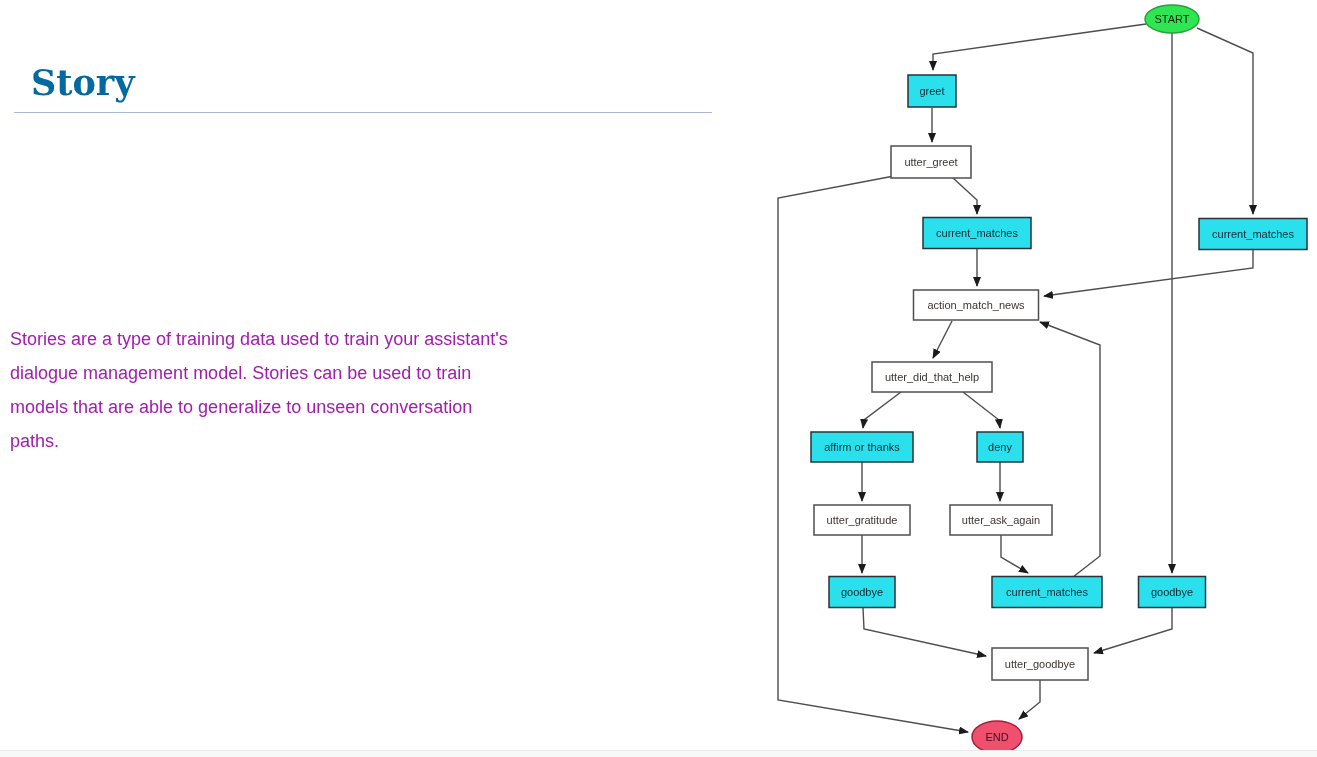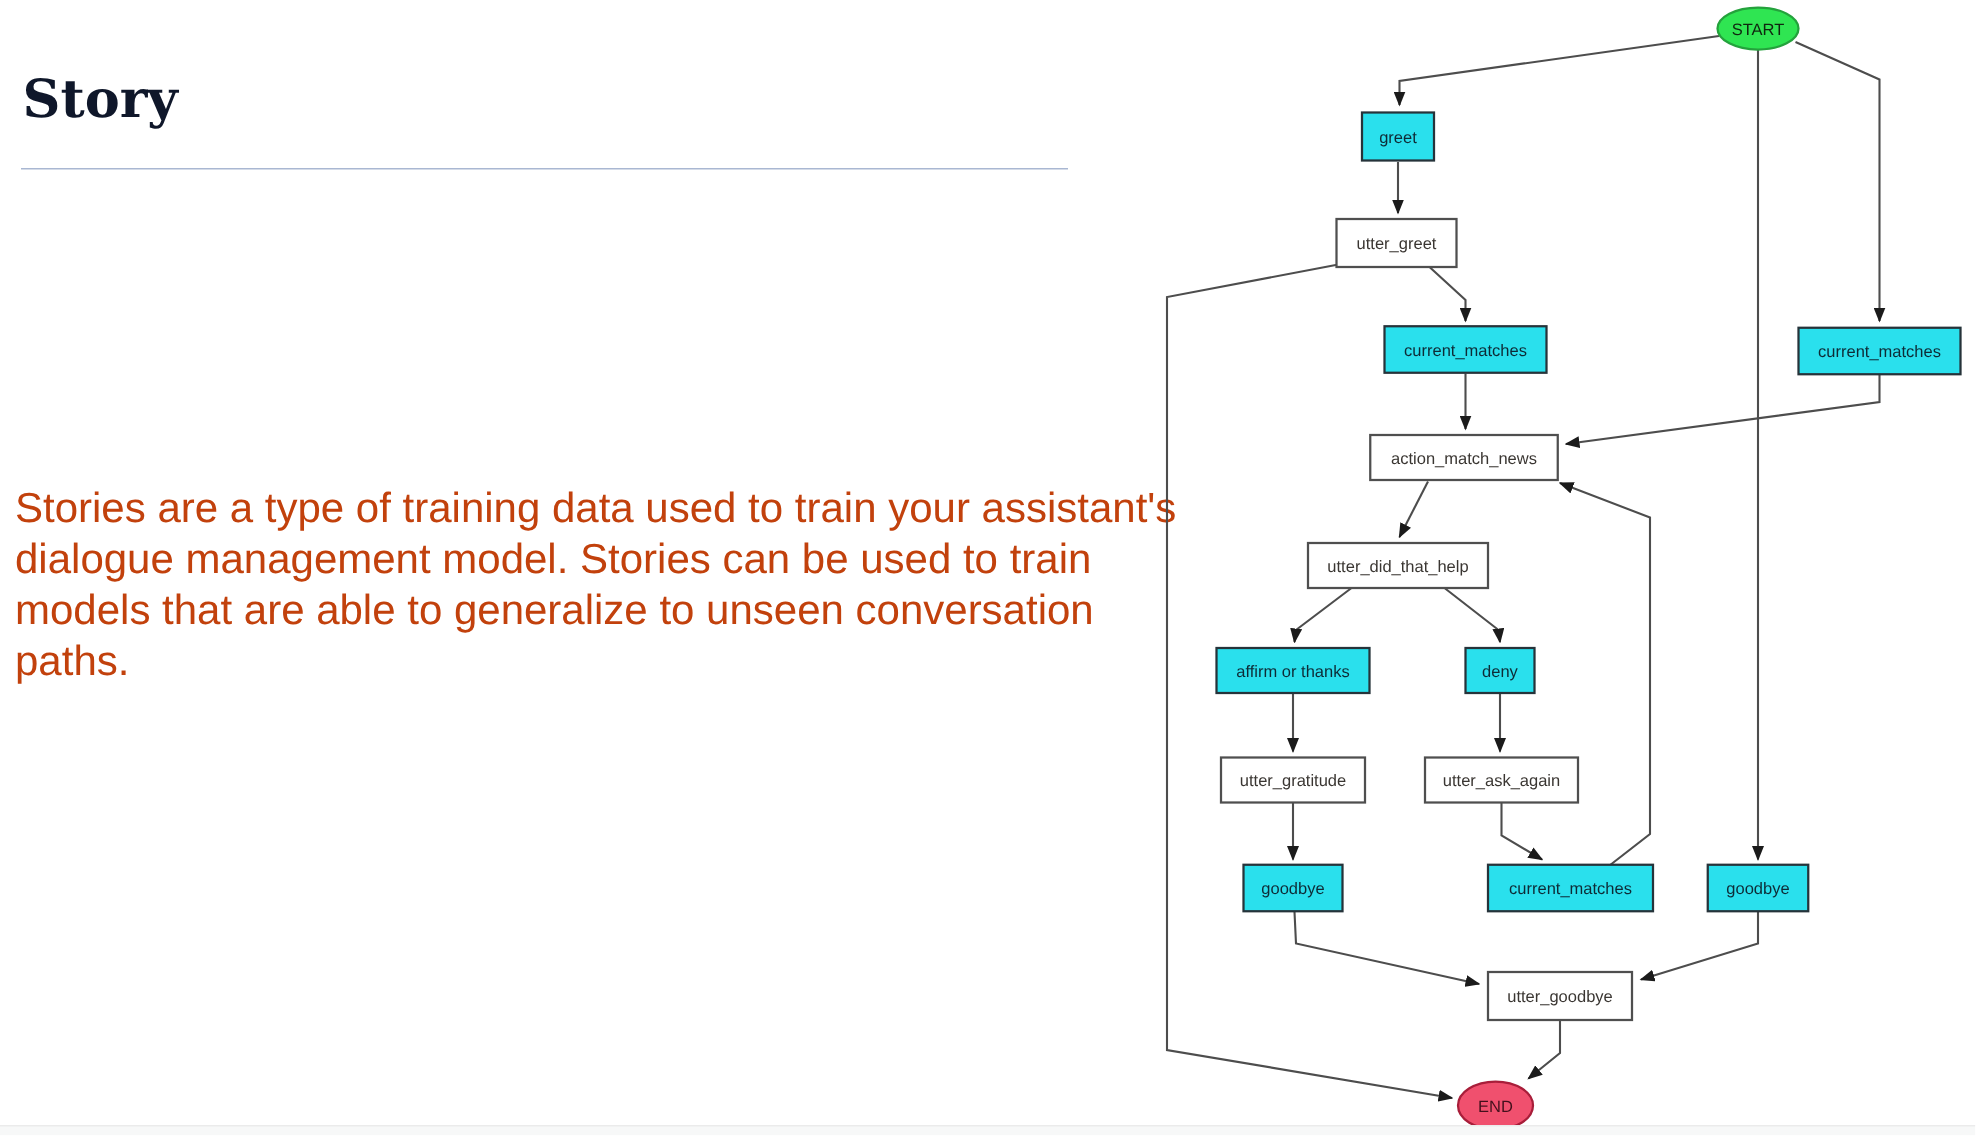--- a/index.html
+++ b/index.html
@@ -8,46 +8,46 @@
     width: 1317px;
     height: 757px;
     background: #ffffff;
     overflow: hidden;
     font-family: "Liberation Sans", sans-serif;
   }
   .page-title {
     position: absolute;
     left: 15px;
     top: 48px;
-    margin: 0;
+    margin: 16px;
     font-family: "DejaVu Serif", "Liberation Serif", serif;
     font-weight: 700;
     font-size: 35px;
     line-height: 1.1;
-    color: #0f172a;
+    color: #0369a1;
   }
   .title-underline {
     position: absolute;
     left: 14px;
     top: 112px;
     width: 698px;
     height: 0;
     margin: 0;
     border: none;
     border-top: 1px solid #a9b7d2;
   }
   .intro-paragraph {
     position: absolute;
     left: 10px;
     top: 322px;
     width: 800px;
     margin: 0;
-    font-size: 28px;
+    font-size: 18px;
     line-height: 34px;
-    color: #c2410c;
+    color: #a21caf;
     white-space: pre-line;
   }
   #flow-svg {
     position: absolute;
     left: 0;
     top: 0;
     width: 1317px;
     height: 757px;
   }
   #flow-svg text {

